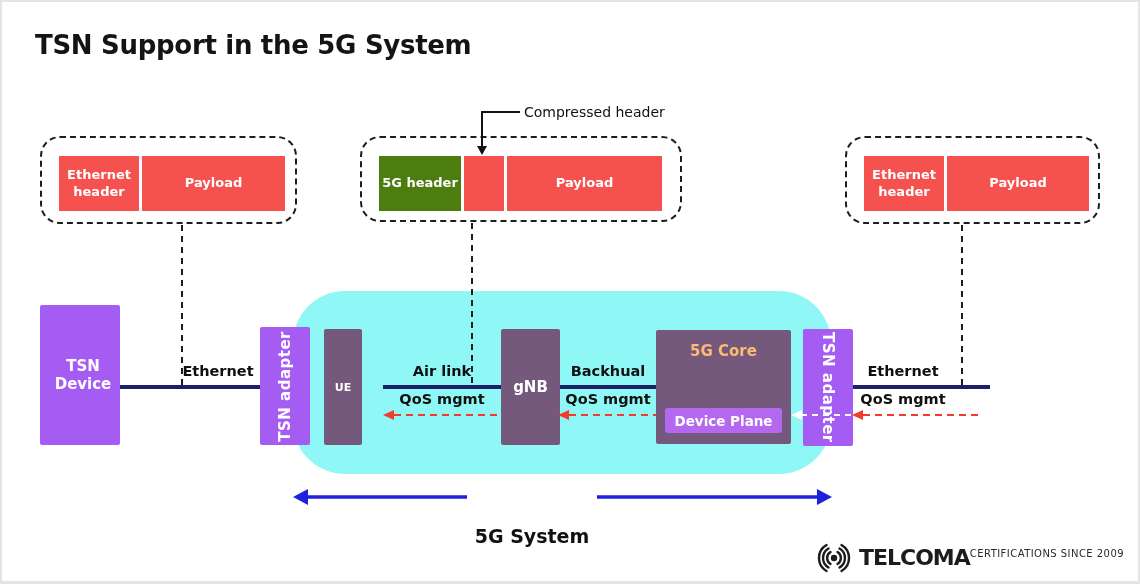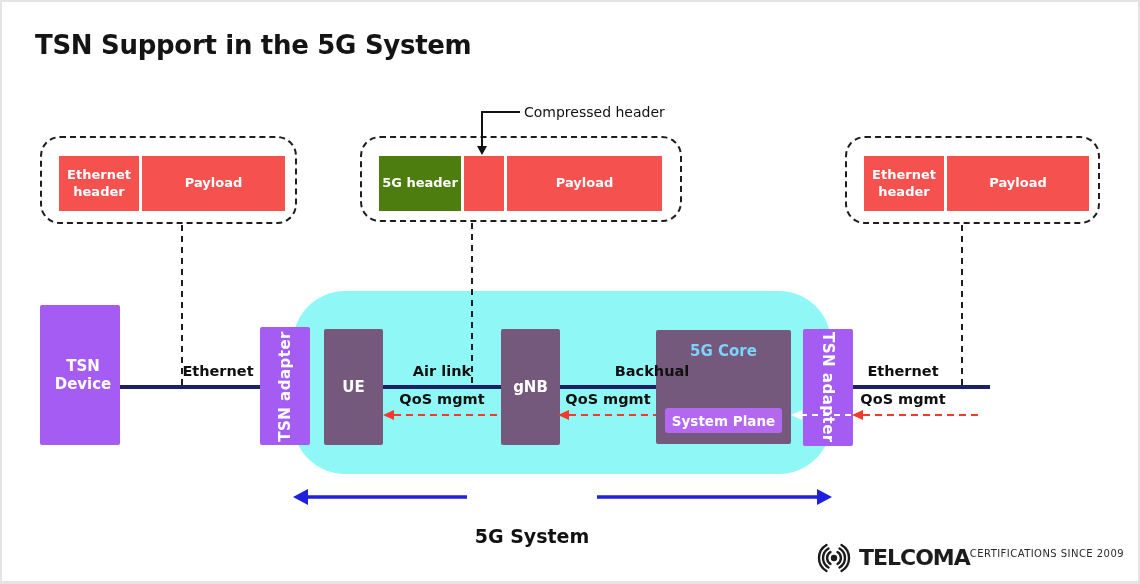--- a/index.html
+++ b/index.html
@@ -19,21 +19,21 @@
   .node{display:flex;align-items:center;justify-content:center;color:#fff;
         font-weight:700;text-align:center;border-radius:2px;}
   .purple{background:#A55CF2;}
   .muted{background:#74597C;}
   .vtext-up{writing-mode:vertical-rl;transform:rotate(180deg);font-size:15px;font-weight:700;color:#fff;letter-spacing:0.5px;}
   .vtext-down{writing-mode:vertical-rl;font-size:15px;font-weight:700;color:#fff;letter-spacing:0.5px;}
   .cyan-panel{left:291px;top:289px;width:538px;height:183px;background:#8FF8F6;border-radius:52px;}
   .link-label{font-size:14.5px;font-weight:600;color:#101010;text-align:center;}
   .plane{position:absolute;left:9px;width:117px;height:25px;background:#B468F0;border-radius:3px;
          display:flex;align-items:center;justify-content:center;color:#fff;font-size:13.5px;font-weight:700;}
-  .core-title{position:absolute;top:12px;left:0;width:100%;text-align:center;color:#7dd3fc;font-size:15px;font-weight:700;}
+  .core-title{position:absolute;top:12px;left:0;width:100%;text-align:center;color:#fdba74;font-size:15px;font-weight:700;}
   
   .cloud-part{position:absolute;background:#2D9BF0;border-radius:50%;}
   .cloud-body{position:absolute;background:#2D9BF0;border-radius:26px;}
   .cloud-label{position:absolute;left:0;top:26px;width:100%;height:50px;display:flex;align-items:center;
                justify-content:center;color:#fff;font-size:15px;font-weight:700;}
   .sys-label{font-size:19px;font-weight:700;color:#111;text-align:center;}
   .annot{font-size:14px;font-weight:500;color:#111;}
   
   .logo{right:14px;bottom:6px;display:flex;align-items:center;gap:4px;}
   .logo-name{font-size:22px;font-weight:700;color:#1c1c1c;letter-spacing:-1px;line-height:1;}
@@ -68,42 +68,42 @@
   <div class="abs cyan-panel"></div>
 
   <div class="abs node purple" style="left:38px;top:303px;width:80px;height:140px;font-size:15px;">
     <span style="width:60px;margin-left:6px;">TSN Device</span>
   </div>
 
   <div class="abs node purple" style="left:258px;top:325px;width:50px;height:118px;">
     <span class="vtext-up">TSN adapter</span>
   </div>
 
-  <div class="abs node muted" style="left:322px;top:327px;width:59px;height:116px;font-size:15px;">
+  <div class="abs node muted" style="left:322px;top:327px;width:38px;height:116px;font-size:11px;">
     <span>UE</span>
   </div>
 
   <div class="abs node muted" style="left:499px;top:327px;width:59px;height:116px;font-size:15px;">
     <span>gNB</span>
   </div>
 
   <div class="abs muted" style="left:654px;top:328px;width:135px;height:114px;border-radius:2px;">
     <div class="core-title">5G Core</div>
-    <div class="plane" style="top:78px;">System Plane</div>
+    <div class="plane" style="top:78px;">Device Plane</div>
   </div>
 
   <div class="abs node purple" style="left:801px;top:327px;width:50px;height:117px;">
     <span class="vtext-down">TSN adapter</span>
   </div>
 
 
   <div class="abs link-label" style="left:176px;top:361px;width:80px;">Ethernet</div>
   <div class="abs link-label" style="left:400px;top:361px;width:80px;">Air link</div>
   <div class="abs link-label" style="left:395px;top:389px;width:90px;">QoS mgmt</div>
-  <div class="abs link-label" style="left:566px;top:361px;width:80px;margin-left:44px;">Backhual</div>
+  <div class="abs link-label" style="left:566px;top:361px;width:80px;">Backhual</div>
   <div class="abs link-label" style="left:561px;top:389px;width:90px;">QoS mgmt</div>
   <div class="abs link-label" style="left:861px;top:361px;width:80px;">Ethernet</div>
   <div class="abs link-label" style="left:856px;top:389px;width:90px;">QoS mgmt</div>
 
   <div class="abs sys-label" style="left:470px;top:483px;width:120px;margin-top:40px;">5G System</div>
 
   <svg class="overlay" width="1140" height="584" viewBox="0 0 1140 584">
 
     <g stroke="#1d1d1d" stroke-width="2" stroke-dasharray="6 5">
       <line x1="180" y1="223" x2="180" y2="383"></line>

